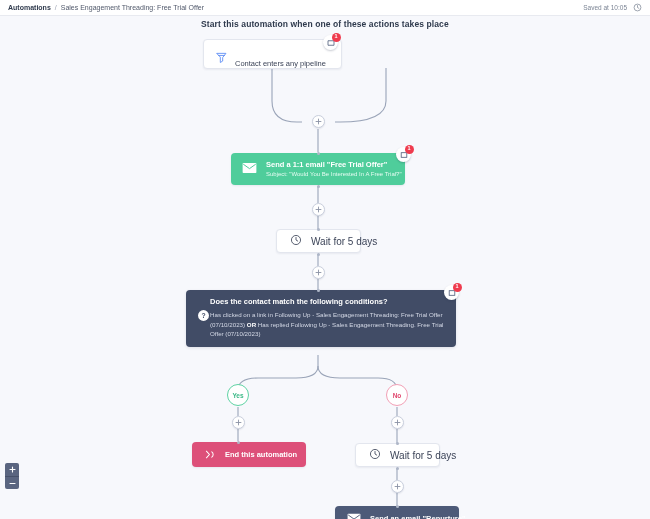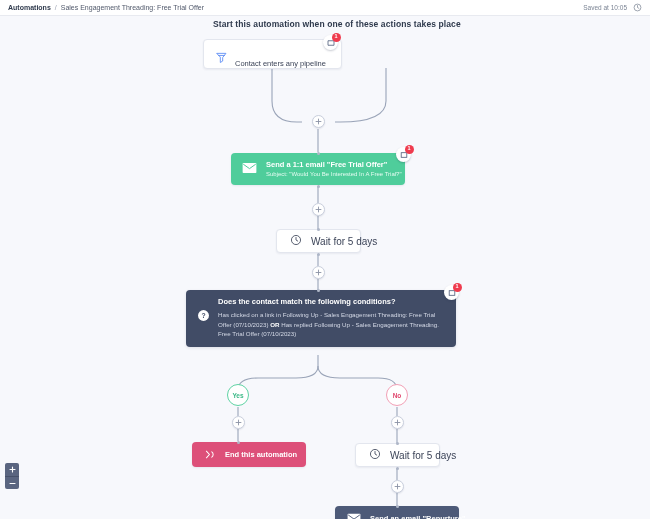--- a/index.html
+++ b/index.html
@@ -35,21 +35,20 @@
     overflow: hidden;
   }
   .edges { position: absolute; top: 0; left: 0; width: 650px; height: 503px; }
 
   
   .headline {
     position: absolute; left: 201px; top: 3px;
     font-size: 8.5px; font-weight: bold; color: #2f3a4d;
     letter-spacing: .1px;
     z-index: 6;
-    margin-left: 12px;
   }
 
   
   .trigger-card {
     position: absolute;
     background: #ffffff;
     border: 1px solid #e3e6ee;
     border-radius: 4px;
     box-shadow: 0 1px 2px rgba(40,50,80,.07);
     display: flex; align-items: flex-end; gap: 7px;
@@ -112,21 +111,21 @@
     box-shadow: 0 1px 2px rgba(40,50,80,.08);
   }
   .slate-node .lbl { font-size: 7.5px; font-weight: bold; color: #ffffff; white-space: nowrap; }
 
   
   .cond-panel {
     position: absolute;
     background: #414c66;
     border-radius: 4px;
     padding: 7px 11px 8px 11px;
-    display: flex; gap: 8px;
+    display: flex; gap: 0;
     box-shadow: 0 1px 3px rgba(40,50,80,.12);
   }
   .cond-q { flex: 0 0 13px; padding-top: 11px; }
   .cond-body { flex: 1 1 auto; }
   .cond-title { font-size: 7.5px; font-weight: bold; color: #ffffff; margin-bottom: 4px; }
   .cond-text { font-size: 6.2px; color: #d4d9e6; line-height: 9.5px; }
   .cond-text b { color: #ffffff; }
 
   
   .badge {

